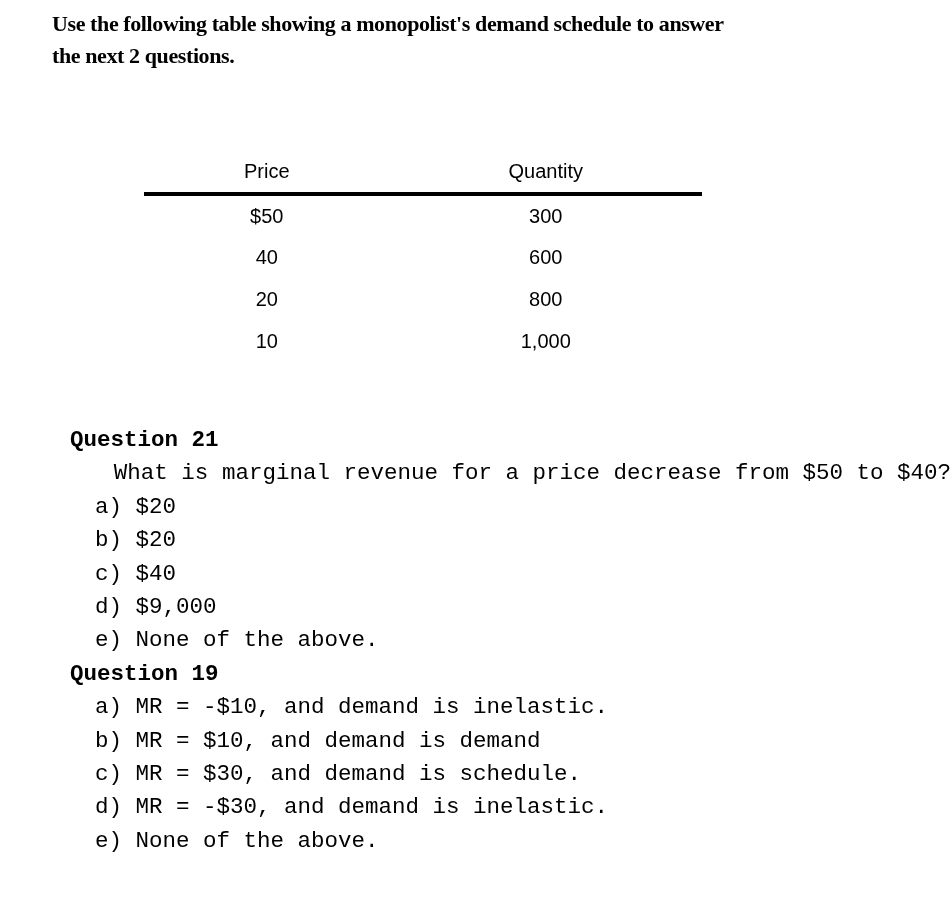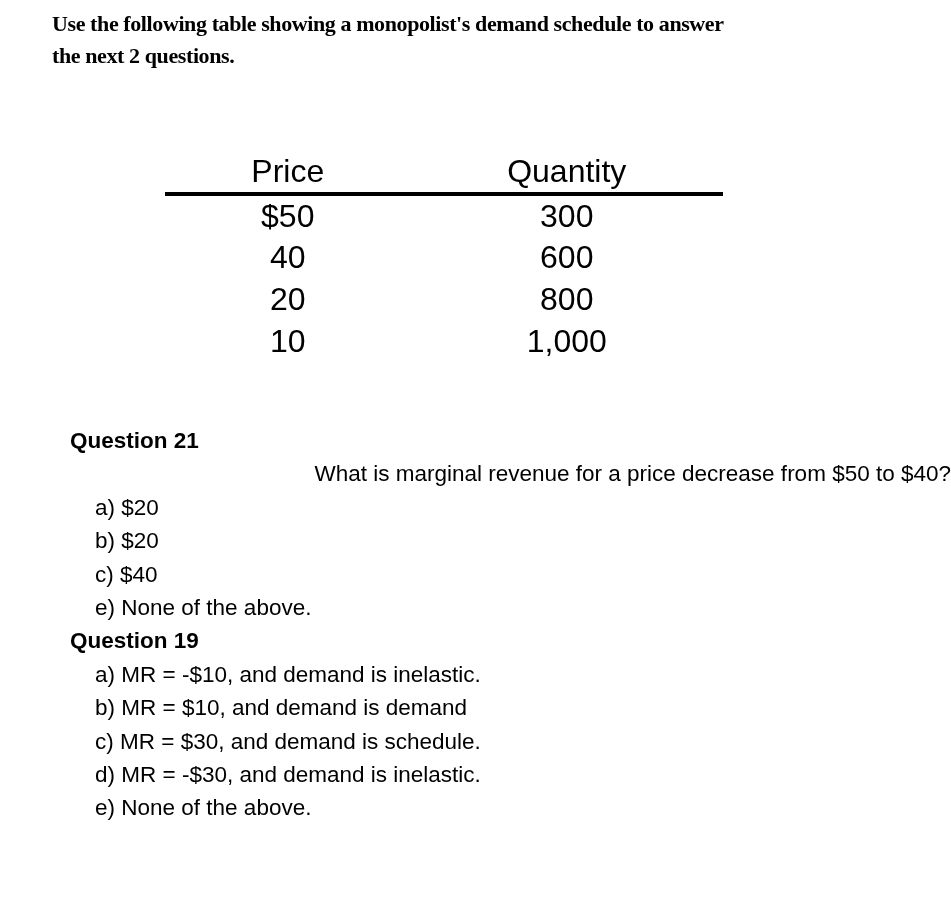--- a/index.html
+++ b/index.html
@@ -28,25 +28,25 @@
     font-size: 22px;
     font-weight: 700;
     line-height: 32px;
     letter-spacing: -0.4px;
     white-space: nowrap;
     font-family: Liberation Serif, serif;
   }
   
   .demand-table {
     position: absolute;
-    left: 165px;
+    left: 144px;
     top: 150px;
     width: 558px;
     border-collapse: collapse;
-    font-size: 32px;
+    font-size: 20px;
     color: #000;
   }
   .demand-table th,
   .demand-table td {
     padding: 0;
     text-align: center;
     font-weight: 400;
     vertical-align: middle;
   }
   .demand-table thead tr {
@@ -59,20 +59,21 @@
     height: 42px;
   }
   
   .questions {
     position: absolute;
     left: 0;
     top: 424px;
     width: 951px;
     font-size: 22.5px;
     line-height: 33.4px;
+    font-family: Liberation Mono, monospace;
   }
   .q-title {
     margin: 0 0 0 70px;
     font-size: 22.5px;
     font-weight: 700;
     line-height: 33.4px;
   }
   .prompt {
     margin: 0 0 0 70px;
   }
@@ -136,20 +137,24 @@
       </div>
       <div class="option">
         <span>b)</span>
         <span>$20</span>
       </div>
       <div class="option">
         <span>c)</span>
         <span>$40</span>
       </div>
       <div class="option">
+        <span>d)</span>
+        <span>$9,000</span>
+      </div>
+      <div class="option">
         <span>e)</span>
         <span>None of the above.</span>
       </div>
     </div>
 
     <div class="question">
       <h2 class="q-title">Question 19</h2>
       <div class="option">
         <span>a)</span>
         <span>MR = -$10, and demand is inelastic.</span>

